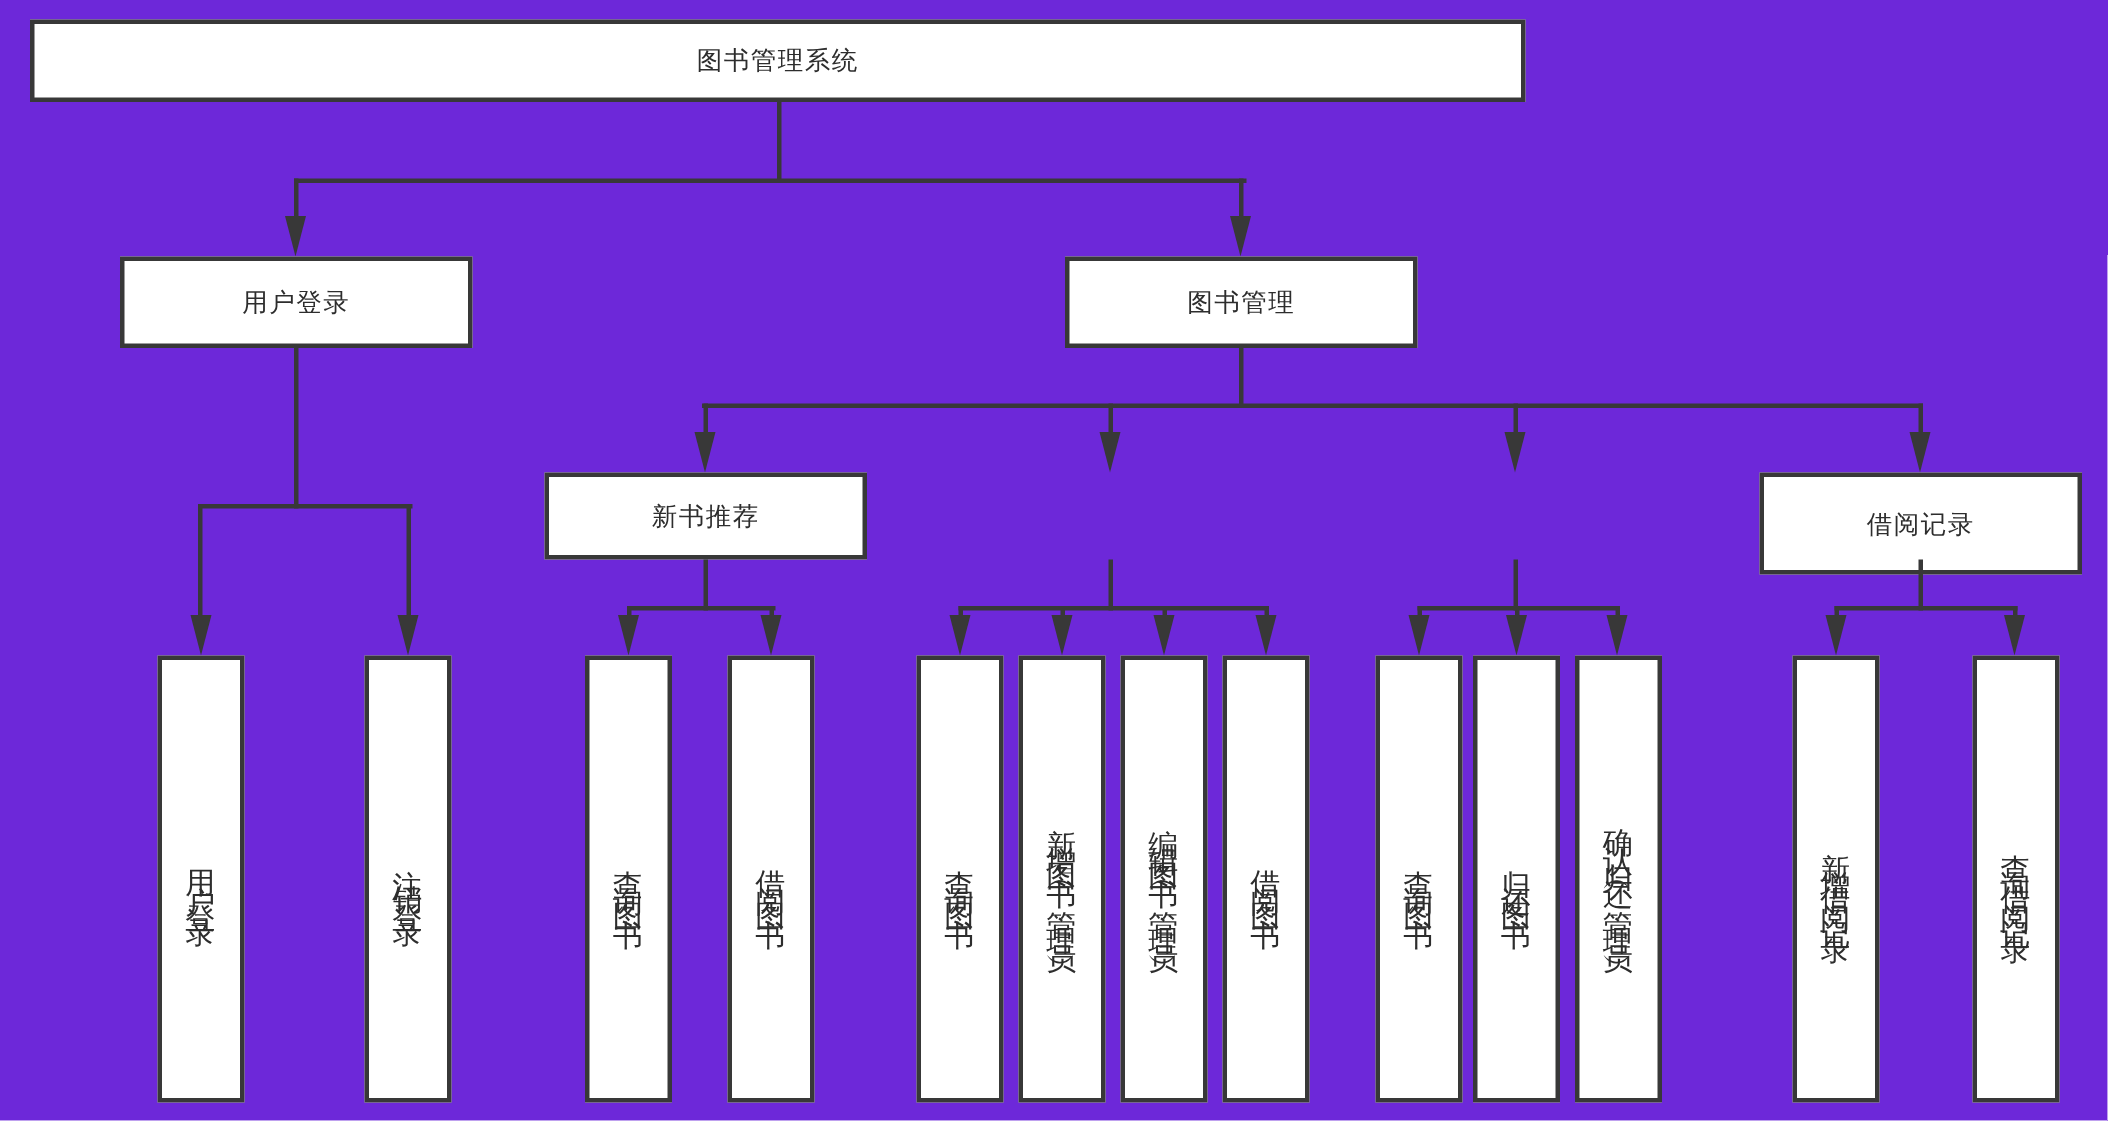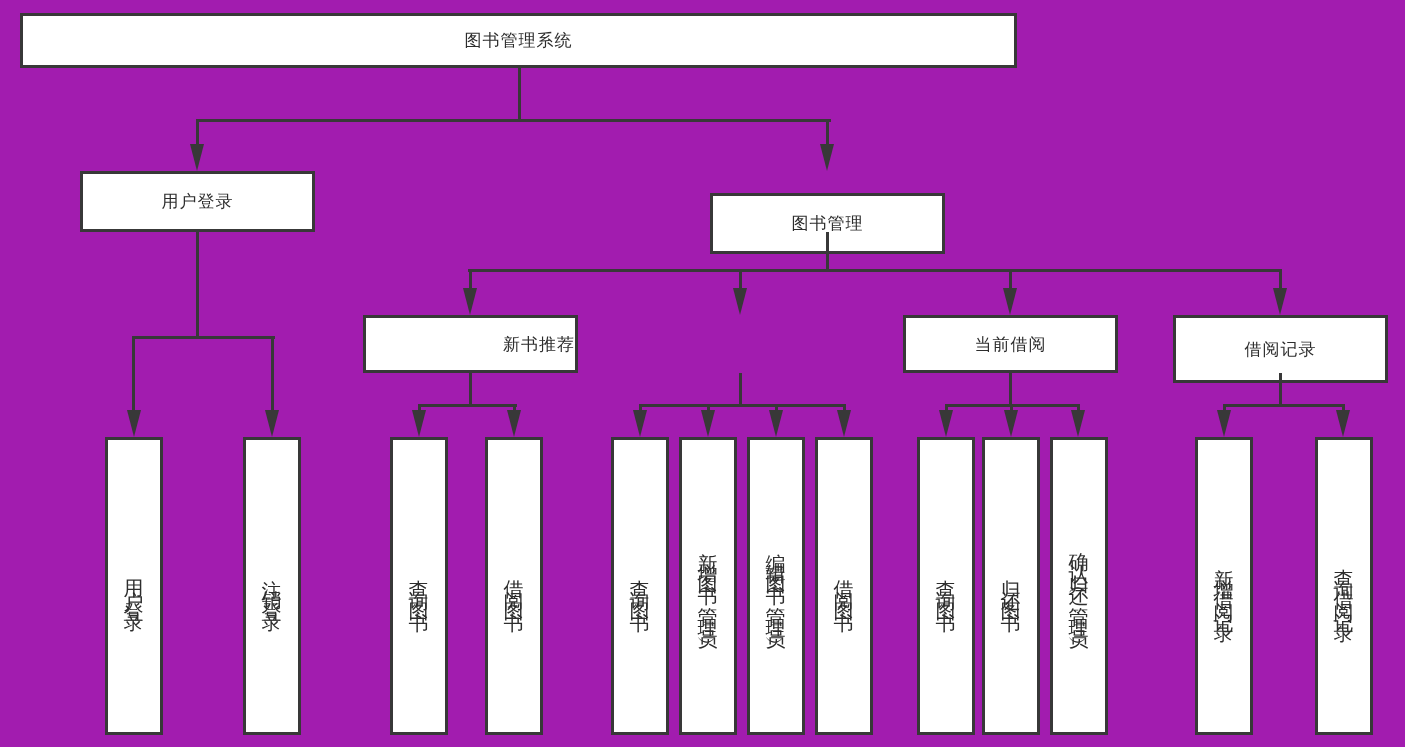--- a/index.html
+++ b/index.html
@@ -1,18 +1,18 @@
 <!DOCTYPE html>
 <html><head>
 <meta charset="utf-8">
 <style>
   html,body { margin:0; padding:0; background:#ffffff; }
   body { font-family:"DejaVu Sans","Liberation Sans",sans-serif; }
   #canvas {
-    position:relative; width:1405px; height:747px; background:#a21caf;
+    position:relative; width:1405px; height:747px; background:#6d28d9;
     overflow:hidden;
   }
   .box {
     position:absolute; box-sizing:border-box; background:#ffffff;
     border:3px solid #383838; color:#2d2d2d;
     display:flex; align-items:center; justify-content:center;
   }
   .hbox { font-size:17px; letter-spacing:1px; }
   .vbox .vlabel {
     writing-mode:vertical-rl; text-orientation:mixed;
@@ -43,21 +43,21 @@
   <div class="line" style="left:518px; top:68px; width:3px; height:53px;"></div>
   <div class="line" style="left:196px; top:119px; width:635px; height:3px;"></div>
   <div class="line" style="left:196px; top:119px; width:3px; height:28px;"></div>
   <div class="arrow" style="left:190px; top:144px;"></div>
   <div class="line" style="left:826px; top:119px; width:3px; height:28px;"></div>
   <div class="arrow" style="left:820px; top:144px;"></div>
 
   <div class="box hbox" style="left:80px; top:171px; width:235px; height:61px;">
     <span>用户登录</span>
   </div>
-  <div class="box hbox" style="left:710px; top:171px; width:235px; height:61px;margin-top:22px;">
+  <div class="box hbox" style="left:710px; top:171px; width:235px; height:61px;">
     <span>图书管理</span>
   </div>
 
   <div class="line" style="left:196px; top:232px; width:3px; height:107px;"></div>
   <div class="line" style="left:132px; top:336px; width:143px; height:3px;"></div>
   <div class="line" style="left:132px; top:336px; width:3px; height:78px;"></div>
   <div class="arrow" style="left:127px; top:410px;"></div>
   <div class="line" style="left:271px; top:336px; width:3px; height:78px;"></div>
   <div class="arrow" style="left:265px; top:410px;"></div>
 
@@ -65,25 +65,22 @@
   <div class="line" style="left:468px; top:269px; width:814px; height:3px;"></div>
   <div class="line" style="left:469px; top:269px; width:3px; height:22px;"></div>
   <div class="arrow" style="left:463px; top:288px;"></div>
   <div class="line" style="left:739px; top:269px; width:3px; height:22px;"></div>
   <div class="arrow" style="left:733px; top:288px;"></div>
   <div class="line" style="left:1009px; top:269px; width:3px; height:22px;"></div>
   <div class="arrow" style="left:1003px; top:288px;"></div>
   <div class="line" style="left:1279px; top:269px; width:3px; height:22px;"></div>
   <div class="arrow" style="left:1273px; top:288px;"></div>
 
-  <div class="box hbox" style="left:363px; top:315px; width:215px; height:58px;justify-content:flex-end;">
+  <div class="box hbox" style="left:363px; top:315px; width:215px; height:58px;">
     <span>新书推荐</span>
-  </div>
-  <div class="box hbox" style="left:903px; top:315px; width:215px; height:58px;">
-    <span>当前借阅</span>
   </div>
   <div class="box hbox" style="left:1173px; top:315px; width:215px; height:68px;">
     <span>借阅记录</span>
   </div>
 
   <div class="line" style="left:469px; top:373px; width:3px; height:34px;"></div>
   <div class="line" style="left:739px; top:373px; width:3px; height:34px;"></div>
   <div class="line" style="left:1009px; top:373px; width:3px; height:34px;"></div>
   <div class="line" style="left:1279px; top:373px; width:3px; height:34px;"></div>
 

